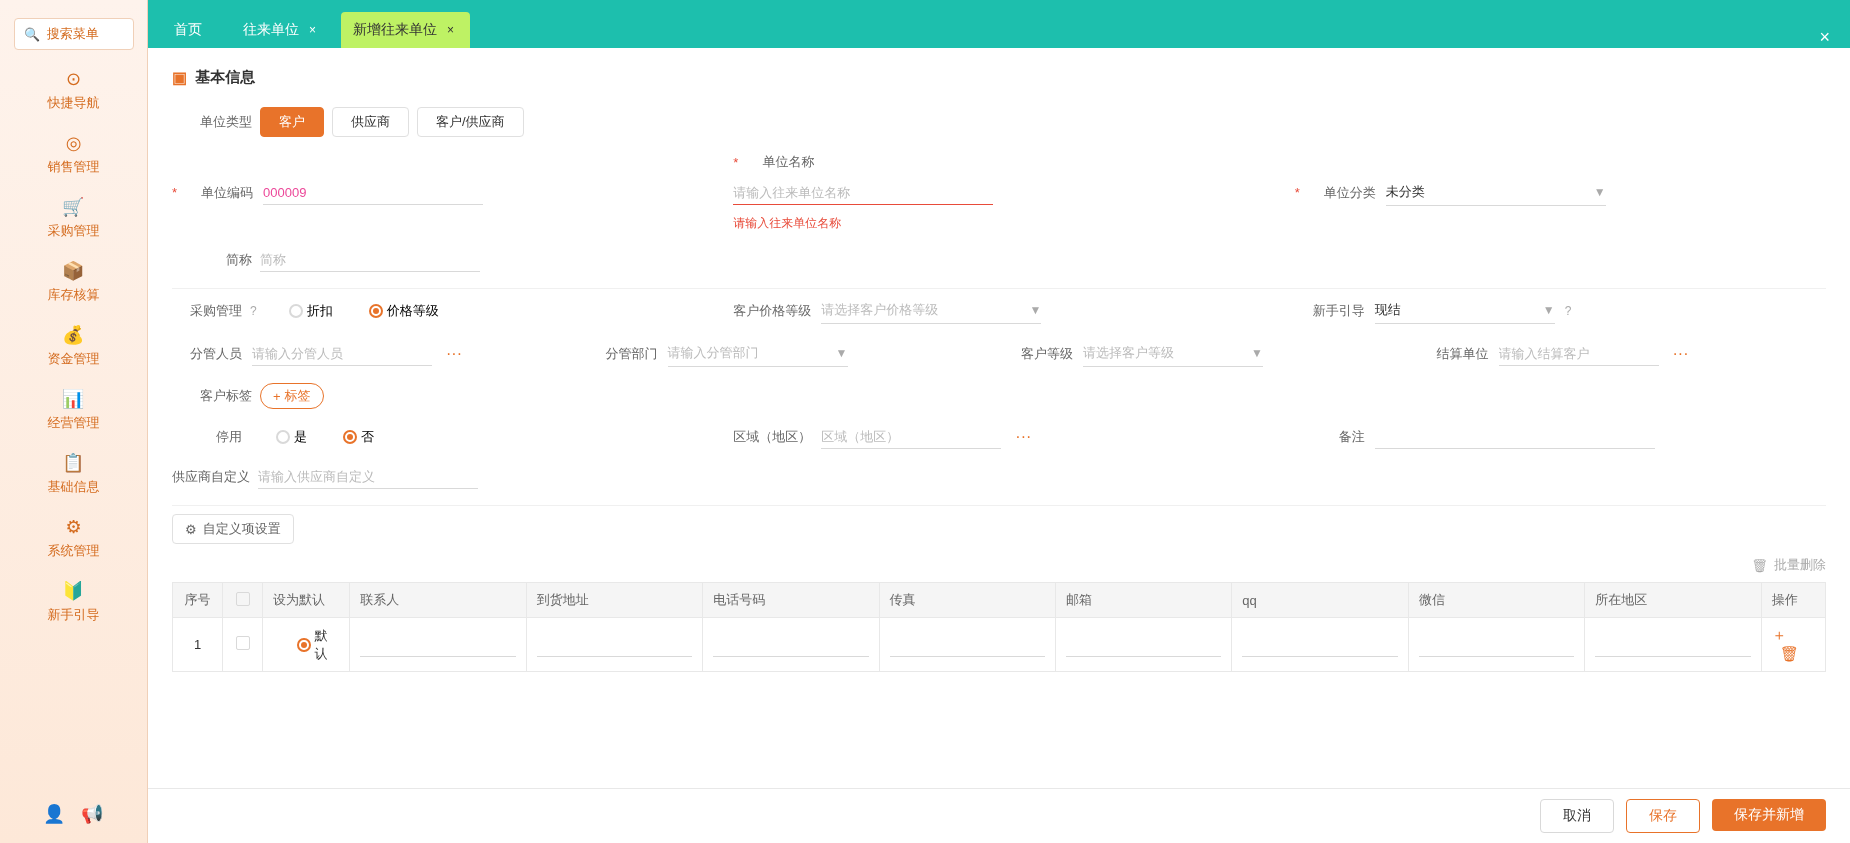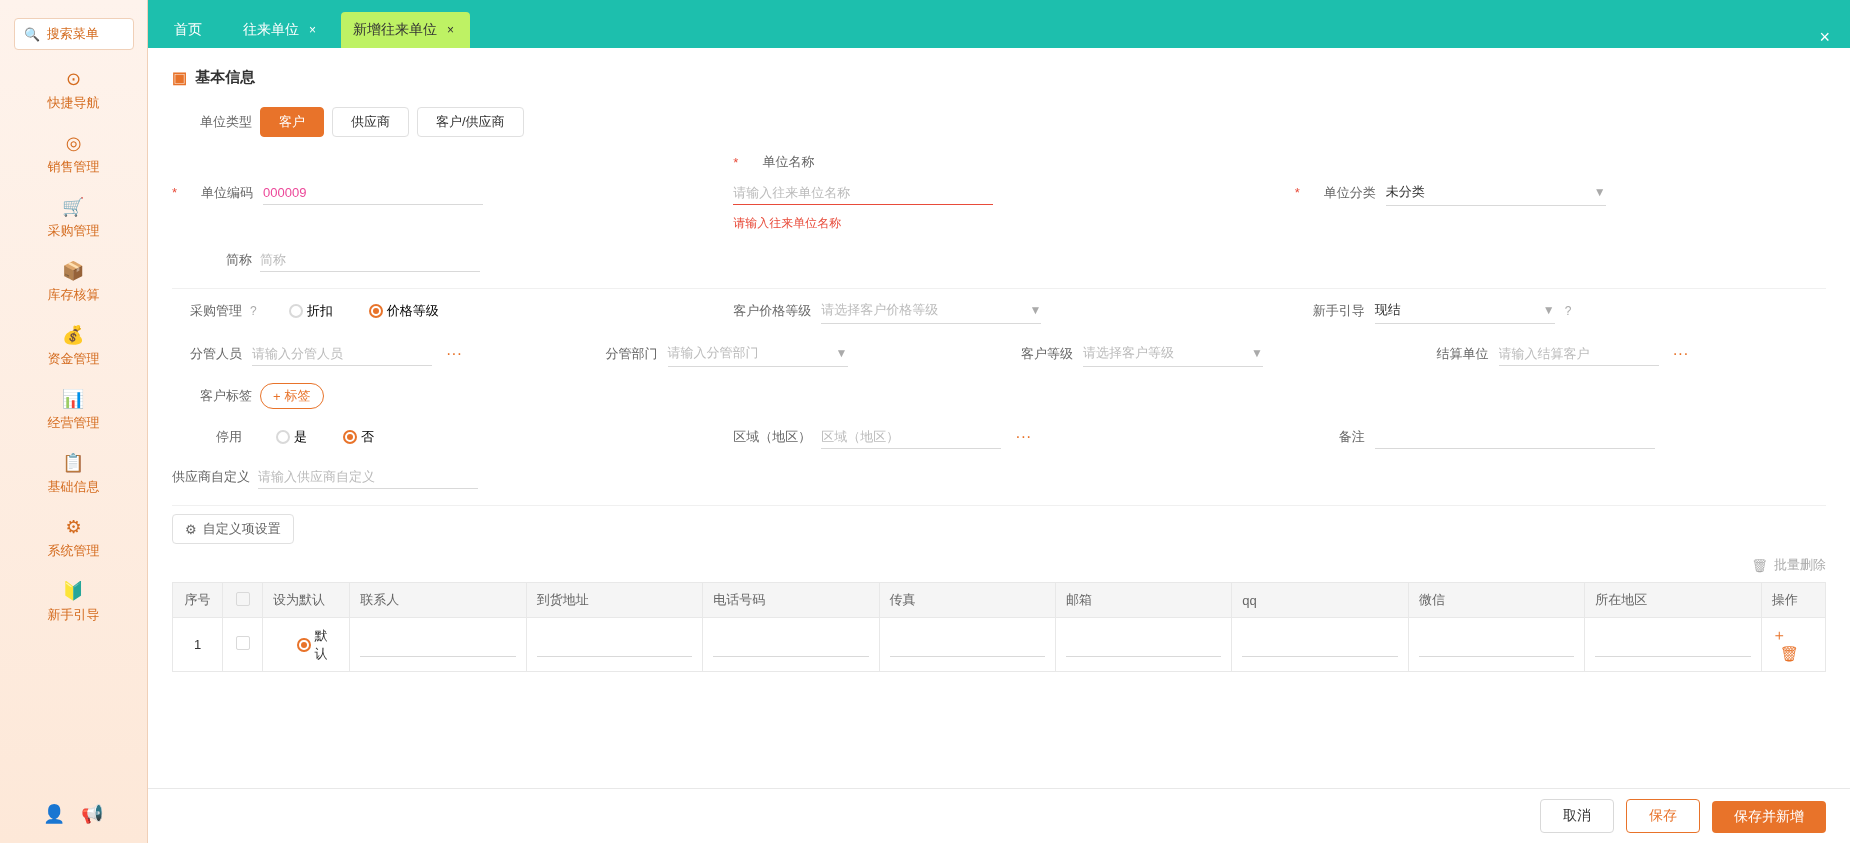--- a/index.html
+++ b/index.html
@@ -257,21 +257,21 @@
       border: 1px solid #e8e8e8;
       padding: 8px 10px;
       color: #333;
     }
     .data-table .checkbox-cell { width: 40px; text-align: center; }
     .data-table .number-cell { width: 50px; text-align: center; }
 
     
     .footer {
       display: flex;
-      align-items: flex-end;
+      align-items: flex-start;
       justify-content: flex-end;
       padding: 10px 24px;
       background: #fff;
       border-top: 1px solid #e8e8e8;
       gap: 12px;
       flex-shrink: 0;
     }
     .btn-cancel {
       padding: 7px 22px;
       border: 1px solid #d9d9d9;

